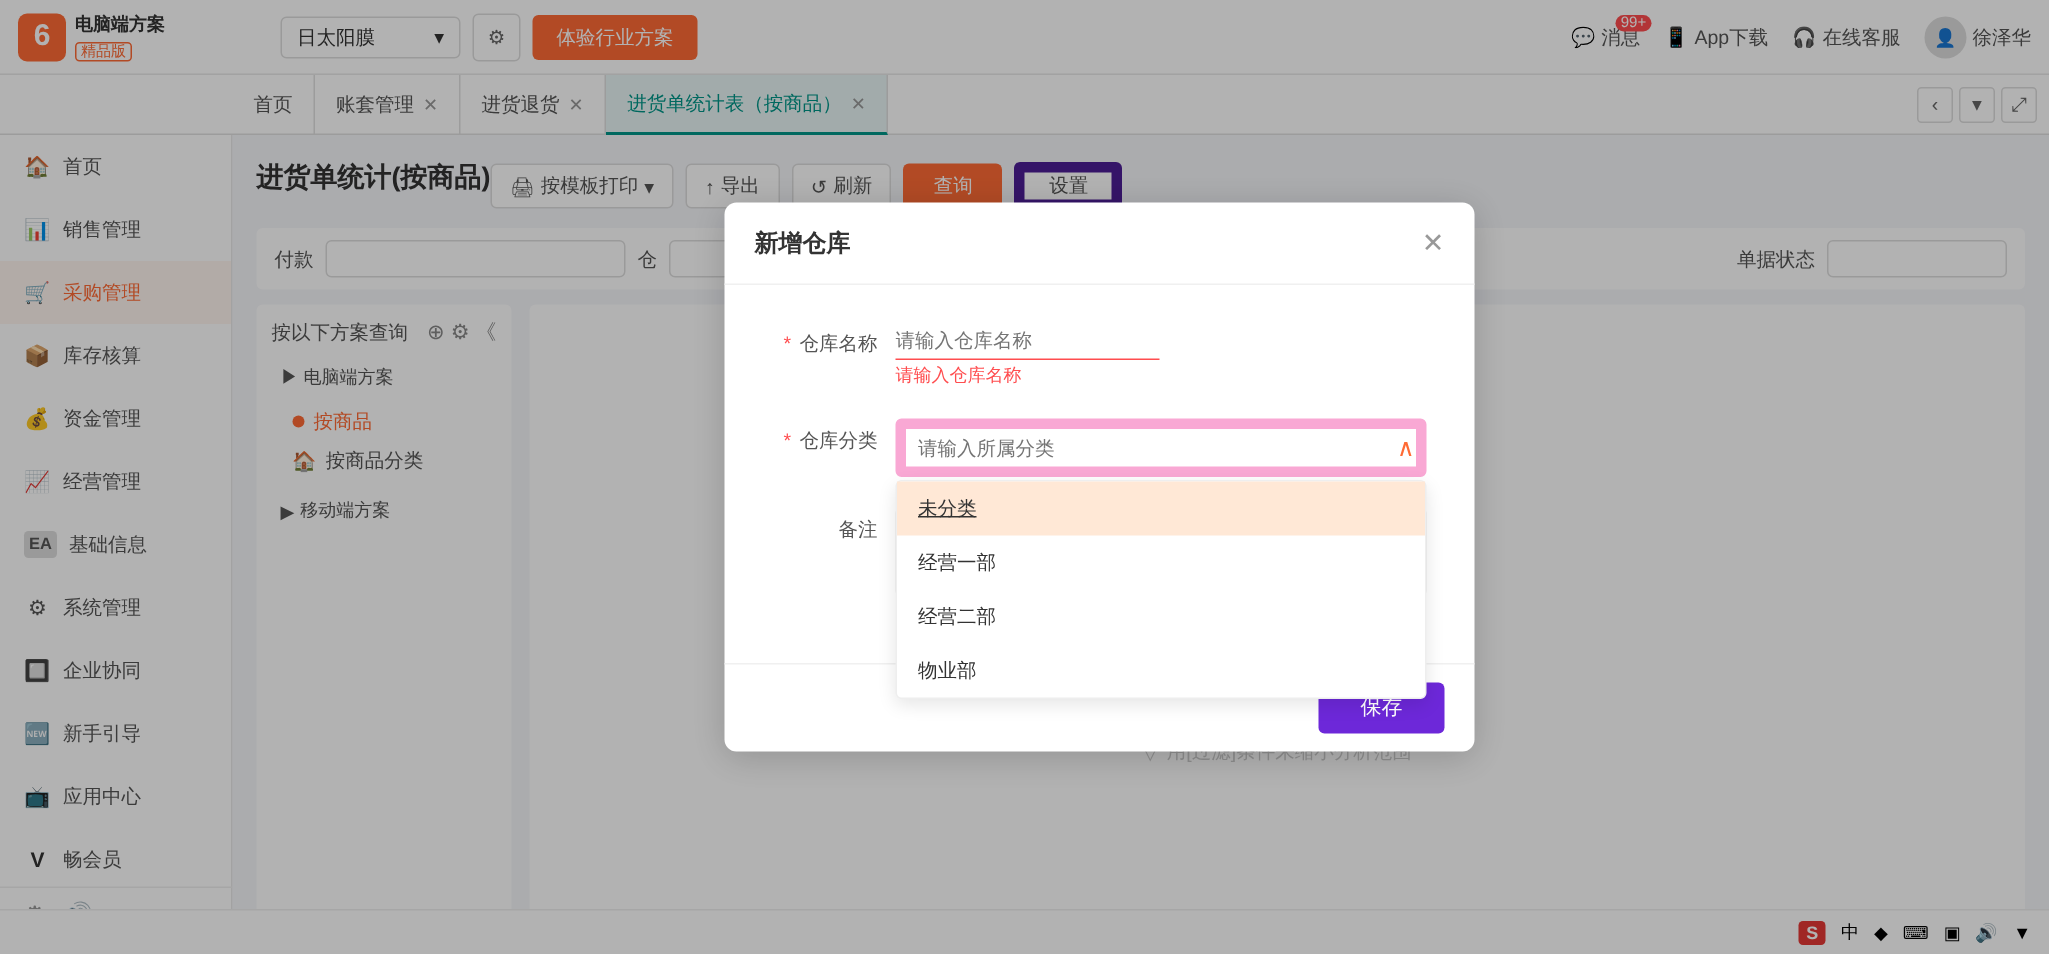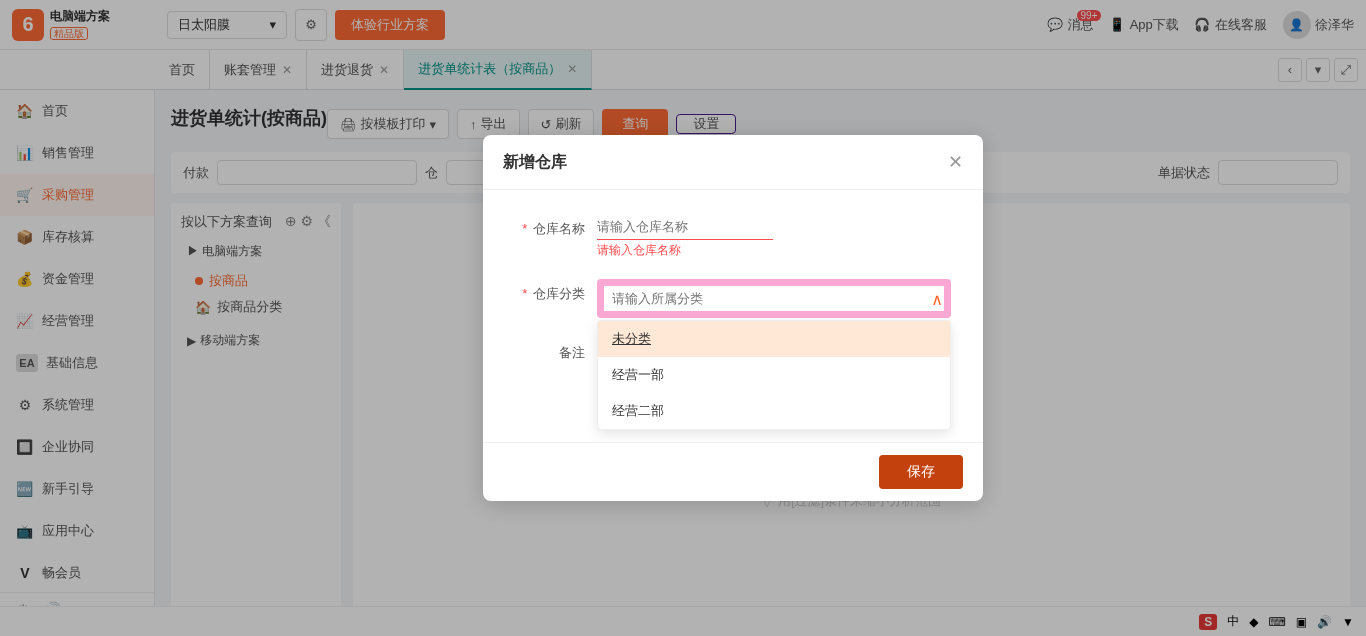--- a/index.html
+++ b/index.html
@@ -24,21 +24,21 @@
     }
     .logo-icon {
       width: 32px; height: 32px;
       background: #ff6b35;
       border-radius: 6px;
       display: flex; align-items: center; justify-content: center;
       color: white; font-weight: bold; font-size: 16px;
     }
     .logo-badge { font-size: 10px; color: #ff6b35; border: 1px solid #ff6b35; border-radius: 3px; padding: 0 3px; }
     .header-search {
-      display: flex; align-items: center; gap: 8px; flex: 1;
+      display: flex; align-items: center; gap: 8px; flex: 1; margin-left: 20px;
     }
     .search-dropdown {
       border: 1px solid #ddd; border-radius: 4px; padding: 4px 10px; min-width: 120px;
       display: flex; align-items: center; justify-content: space-between; cursor: pointer;
       color: #333; font-size: 13px;
     }
     .gear-btn {
       width: 32px; height: 32px; border: 1px solid #ddd; border-radius: 4px;
       display: flex; align-items: center; justify-content: center; cursor: pointer; color: #666;
     }
@@ -118,21 +118,21 @@
     }
     .toolbar-btn {
       border: 1px solid #ddd; background: #fff; border-radius: 4px; padding: 5px 12px;
       cursor: pointer; font-size: 13px; color: #555; display: flex; align-items: center; gap: 4px;
     }
     .query-btn {
       background: #ff6b35; color: white; border: none; border-radius: 4px;
       padding: 6px 20px; cursor: pointer; font-size: 13px;
     }
     .set-btn {
-      background: #fff; color: #555; border: 1px solid #4c1d95; border-radius: 4px;
+      background: #fff; color: #555; border: 7px solid #4c1d95; border-radius: 4px;
       padding: 0 16px; cursor: pointer; font-size: 13px;
     }
     .filter-input {
       border: 1px solid #ddd; border-radius: 4px; padding: 4px 8px; font-size: 13px; color: #555; min-width: 140px;
     }
     .filter-select {
       border: 1px solid #ddd; border-radius: 4px; padding: 4px 8px; font-size: 13px; min-width: 120px;
       appearance: none; background: #fff; cursor: pointer;
     }
     .dots { color: #999; cursor: pointer; letter-spacing: 2px; }
@@ -192,21 +192,21 @@
     .dropdown-item.selected { background: #ffe8d6; color: #333; text-decoration: underline; }
 
     .form-textarea {
       flex: 1; border: 1px solid #ddd; border-radius: 4px; padding: 6px 8px;
       font-size: 13px; outline: none; color: #333; resize: none; height: 60px;
     }
     .dialog-footer {
       padding: 12px 20px; text-align: right; border-top: 1px solid #f0f0f0;
     }
     .btn-save {
-      background: #c2410c; color: white; border: none; border-radius: 4px;
+      background: #6d28d9; color: white; border: none; border-radius: 4px;
       padding: 8px 28px; cursor: pointer; font-size: 14px;
     }
 
     .content-wrapper {
       display: flex; gap: 12px; height: calc(100% - 60px);
     }
 
     .hint-area {
       background: #fff; border-radius: 4px; padding: 20px;
       display: flex; flex-direction: column; align-items: center; justify-content: center;
@@ -444,20 +444,21 @@
         <span>仓库分类</span>
       </div>
       <div class="form-select-wrapper">
         <input type="text" class="form-select-input" placeholder="请输入所属分类" style="">
         <span class="select-arrow">∧</span>
         
         <div class="dropdown-list">
           <div class="dropdown-item selected">未分类</div>
           <div class="dropdown-item">经营一部</div>
           <div class="dropdown-item">经营二部</div>
+          <div class="dropdown-item">物业部</div>
         </div>
       </div>
     </div>
 
     <div class="form-row">
       <div class="form-label">
         <span>备注</span>
       </div>
       <textarea class="form-textarea" style=""></textarea>
     </div>

